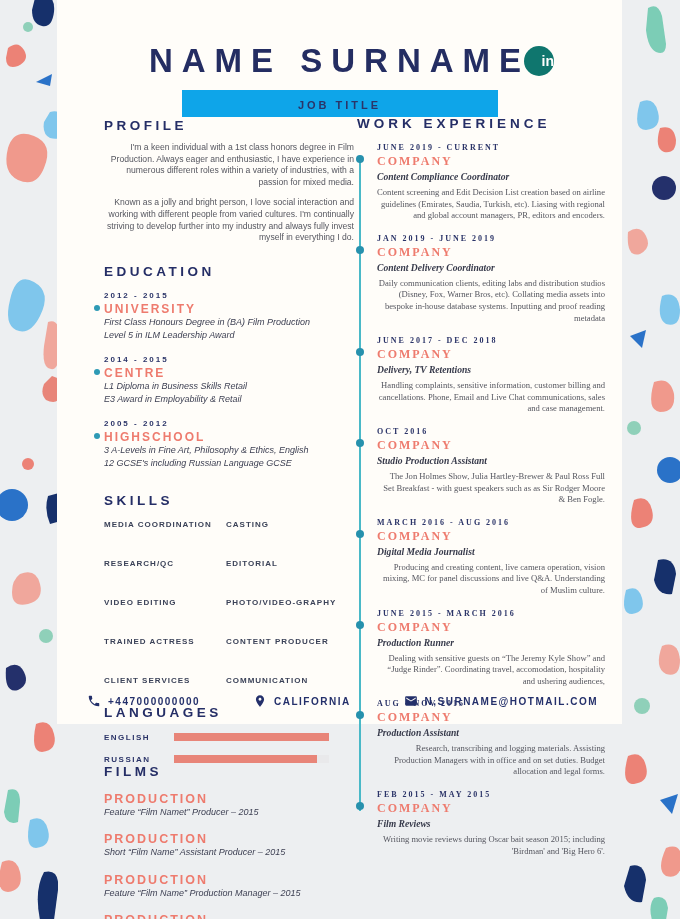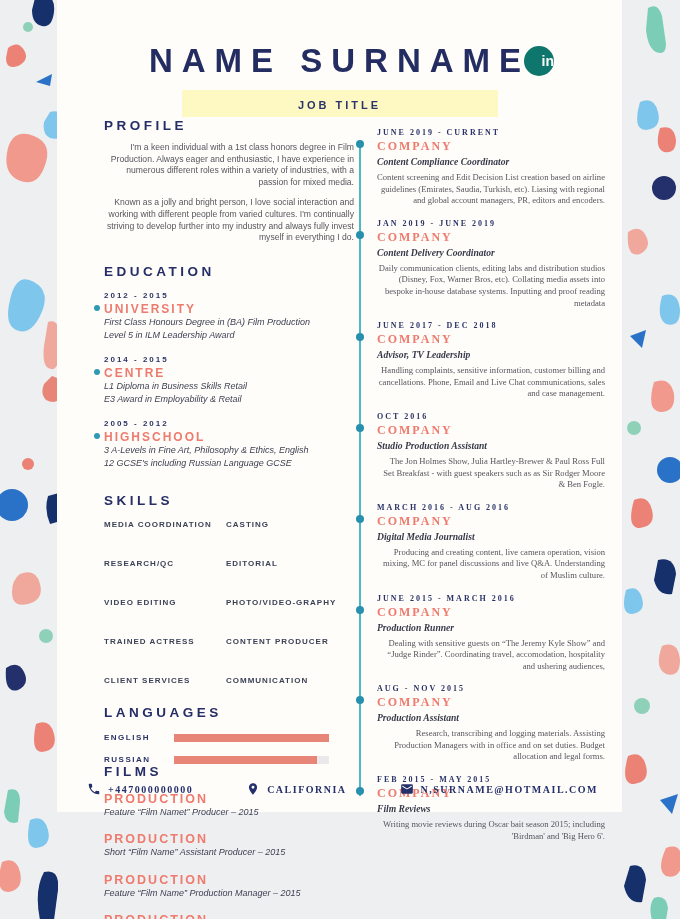--- a/index.html
+++ b/index.html
@@ -3,28 +3,28 @@
 <meta charset="utf-8">
 <style>
   * { margin:0; padding:0; box-sizing:border-box; }
   html,body { width:680px; height:919px; overflow:hidden; }
   body { font-family:"Liberation Sans", sans-serif; background:#edeff1; position:relative; }
 
   .terrazzo { position:absolute; top:0; height:919px; }
   .terrazzo.left { left:0; width:58px; }
   .terrazzo.right { right:0; width:60px; }
 
-  .page { position:absolute; left:57px; top:0; width:565px; height:812px; background:#fffdf9; }
+  .page { position:absolute; left:57px; top:0; width:565px; height:724px; background:#fffdf9; }
 
   
   .header { position:relative; text-align:center; padding-top:42px; }
   .name { display:inline-block; font-size:33px; font-weight:800; letter-spacing:9px; color:#242d62; }
   .li-badge { position:absolute; top:46px; right:68px; width:30px; height:30px; border-radius:50%;
     background:#0f766e; color:#ffffff; font-weight:700; font-size:14px; line-height:30px; text-align:right; cursor:pointer; }
-  .jobbar { width:316px; margin:10px auto 16px; background:#fef9c3; padding:5px 0 4px; }
+  .jobbar { width:316px; margin:10px auto 16px; background:#0ea5e9; padding:5px 0 4px; }
   .jobbar span { font-size:11px; font-weight:600; letter-spacing:3px; color:#2b3468; }
 
   
   .col-left  { position:absolute; left:47px;  top:118px; width:250px; }
   .col-right { position:absolute; left:300px; top:116px; width:248px; }
 
   .sec-head { font-size:13.5px; font-weight:800; letter-spacing:3.5px; color:#252e66; }
   .body-text { font-size:8.6px; line-height:11.6px; color:#55565f;text-align:right; }
 
   .profile p { margin-top:9px; }
@@ -34,39 +34,39 @@
   .date { font-size:8px; font-weight:700; letter-spacing:2px; color:#2b3468; }
   .coral-head { font-size:12px; font-weight:800; letter-spacing:2px; color:#ee7b6e; margin-top:2px; }
   .ital { font-size:9px; font-style:italic; font-weight:400; color:#3c3f52; line-height:13.5px; }
   .edu-dot { position:absolute; left:-10px; top:14px; width:6px; height:6px; border-radius:50%; background:#2e9ab5; }
 
   .skills-head { margin-top:22px; }
   .skills-grid { margin-top:12px; display:grid; grid-template-columns:122px 128px; row-gap:30px; }
   .skill { font-size:8px; font-weight:600; letter-spacing:1px; color:#3b4258; }
 
   .lang-head { margin-top:20px; }
-  .lang-row { display:flex; align-items:flex-end; margin-top:13px; }
+  .lang-row { display:flex; align-items:center; margin-top:13px; }
   .lang-label { width:70px; font-size:8px; font-weight:700; letter-spacing:1.5px; color:#2b3468; }
   .lang-track { width:155px; height:8px; background:#e9e9eb; }
   .lang-fill { height:8px; background:#e88579; }
 
   .films-head { }
   .film-entry { margin-top:13px; }
   .film-entry .coral-head { font-size:12.5px; }
 
   
   .timeline { position:relative; margin-top:12px; padding-left:20px;font-family:Liberation Serif, serif; }
   .tl-line { position:absolute; left:2px; top:46px; width:2px; height:640px; background:#4ab9c8; }
   .entry { position:relative; margin-bottom:12px; }
   .entry .dot { position:absolute; left:-21px; top:12px; width:8px; height:8px; border-radius:50%; background:#2791ad; }
   .role { font-size:9.6px; font-style:italic; font-weight:700; color:#373a4b; margin-top:2px; }
   .entry .body-text { margin-top:5px; }
 
   
-  .footer { position:absolute; left:30px; right:24px; bottom:16px; display:flex; align-items:flex-start; justify-content:space-between;font-family:Liberation Serif, serif; }
+  .footer { position:absolute; left:30px; right:24px; bottom:16px; display:flex; align-items:flex-start; justify-content:space-between; }
   .contact { display:flex; align-items:center; gap:7px; cursor:pointer; }
   .contact svg { width:14px; height:14px; fill:#24306b; }
   .contact span { font-size:10px; font-weight:700; letter-spacing:1.5px; color:#24306b; }
 </style>
 </head>
 <body>
 
 <svg class="terrazzo left" viewBox="0 0 58 919" preserveAspectRatio="none">
   <path d="M36 -6 Q56 -8 54 12 Q52 28 42 26 Q32 24 32 10 Z" fill="#16306b"></path>
   <circle cx="28" cy="27" r="5" fill="#8fd0b9"></circle>
@@ -209,20 +209,21 @@
       <div class="film-entry">
         <div class="coral-head">PRODUCTION</div>
         <div class="ital">Short “Film Name” Producer (2015)</div>
         <div class="ital">Short “Film Name” Producer–Director (2014)</div>
       </div>
     </div>
 
   </div>
 
   <div class="col-right">
+    <div class="sec-head" style="letter-spacing:4px;">WORK EXPERIENCE</div>
 
     <div class="timeline">
       <div class="tl-line" style="top: 16px; height: 651.656px;"></div>
 
       <div class="entry">
         <span class="dot"></span>
         <div class="date">JUNE 2019 - CURRENT</div>
         <div class="coral-head">COMPANY</div>
         <div class="role">Content Compliance Coordinator</div>
         <div class="body-text">Content screening and Edit Decision List creation based on airline guidelines (Emirates, Saudia, Turkish, etc). Liasing with regional and global account managers, PR, editors and encoders.</div>
@@ -233,21 +234,21 @@
         <div class="date">JAN 2019 - JUNE 2019</div>
         <div class="coral-head">COMPANY</div>
         <div class="role">Content Delivery Coordinator</div>
         <div class="body-text">Daily communication clients, editing labs and distribution studios (Disney, Fox, Warner Bros, etc). Collating media assets into bespoke in-house database systems. Inputting and proof reading metadata</div>
       </div>
 
       <div class="entry">
         <span class="dot"></span>
         <div class="date">JUNE 2017 - DEC 2018</div>
         <div class="coral-head">COMPANY</div>
-        <div class="role">Advisor, TV Leadership</div>
+        <div class="role">Delivery, TV Retentions</div>
         <div class="body-text">Handling complaints, sensitive information, customer billing and cancellations. Phone, Email and Live Chat communications, sales and case management.</div>
       </div>
 
       <div class="entry">
         <span class="dot"></span>
         <div class="date">OCT 2016</div>
         <div class="coral-head">COMPANY</div>
         <div class="role">Studio Production Assistant</div>
         <div class="body-text">The Jon Holmes Show, Julia Hartley-Brewer &amp; Paul Ross Full Set Breakfast - with guest speakers such as as Sir Rodger Moore &amp; Ben Fogle.</div>
       </div>

